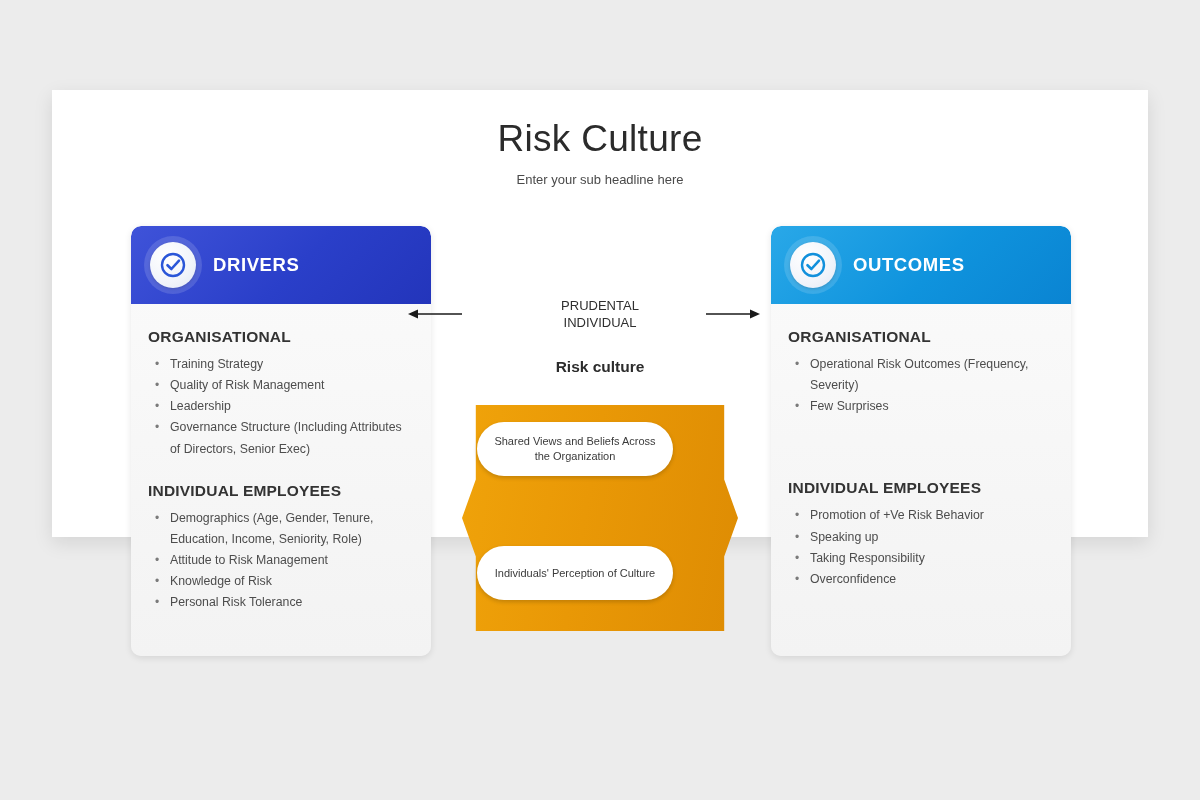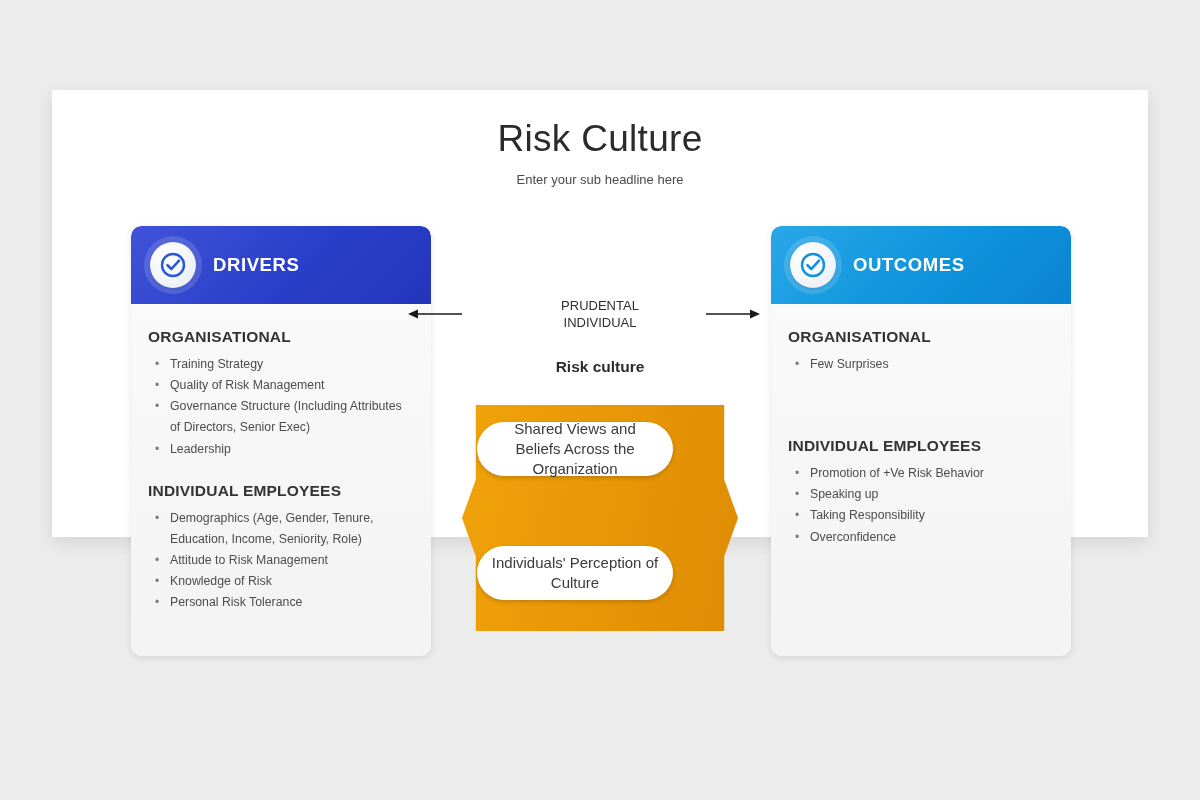--- a/index.html
+++ b/index.html
@@ -178,21 +178,21 @@
     left: 425px;
     width: 196px;
     height: 54px;
     background: #ffffff;
     border-radius: 27px;
     box-shadow: 0 2px 4px rgba(0,0,0,0.18);
     display: flex;
     align-items: center;
     justify-content: center;
     text-align: center;
-    font-size: 15px;
+    font-size: 11px;
     color: #3b3b3b;
     line-height: 1.33;
     padding: 0 14px;
     box-sizing: border-box;
   }
   .pill.top    { top: 332px; }
   .pill.bottom { top: 456px; }
 </style>
 </head>
 <body>
@@ -210,22 +210,22 @@
           <path d="M9.5 15.2 L13.4 19 L21 10.6" fill="none" stroke="#2a56d8" stroke-width="2.6" stroke-linecap="round" stroke-linejoin="round"></path>
         </svg>
       </span>
       <span class="header-label">DRIVERS</span>
     </div>
     <div class="panel-body">
       <div class="group-title">ORGANISATIONAL</div>
       <ul class="bullets">
         <li>Training Strategy</li>
         <li>Quality of Risk Management</li>
+        <li>Leadership</li>
         <li>Governance Structure (Including Attributes of Directors, Senior Exec)</li>
-        <li>Leadership</li>
       </ul>
       <div class="group-title second">INDIVIDUAL EMPLOYEES</div>
       <ul class="bullets">
         <li>Demographics (Age, Gender, Tenure, Education, Income, Seniority, Role)</li>
         <li>Attitude to Risk Management</li>
         <li>Knowledge of Risk</li>
         <li>Personal Risk Tolerance</li>
       </ul>
     </div>
   </div>
@@ -260,20 +260,21 @@
         <svg width="30" height="30" viewBox="0 0 30 30">
           <circle cx="15" cy="15" r="11" fill="none" stroke="#1190dc" stroke-width="2.4"></circle>
           <path d="M9.5 15.2 L13.4 19 L21 10.6" fill="none" stroke="#1190dc" stroke-width="2.6" stroke-linecap="round" stroke-linejoin="round"></path>
         </svg>
       </span>
       <span class="header-label">OUTCOMES</span>
     </div>
     <div class="panel-body">
       <div class="group-title">ORGANISATIONAL</div>
       <ul class="bullets">
+        <li>Operational Risk Outcomes (Frequency, Severity)</li>
         <li>Few Surprises</li>
       </ul>
       <div class="group-title second" style="margin-top:62px;">INDIVIDUAL EMPLOYEES</div>
       <ul class="bullets">
         <li>Promotion of +Ve Risk Behavior</li>
         <li>Speaking up</li>
         <li>Taking Responsibility</li>
         <li>Overconfidence</li>
       </ul>
     </div>

